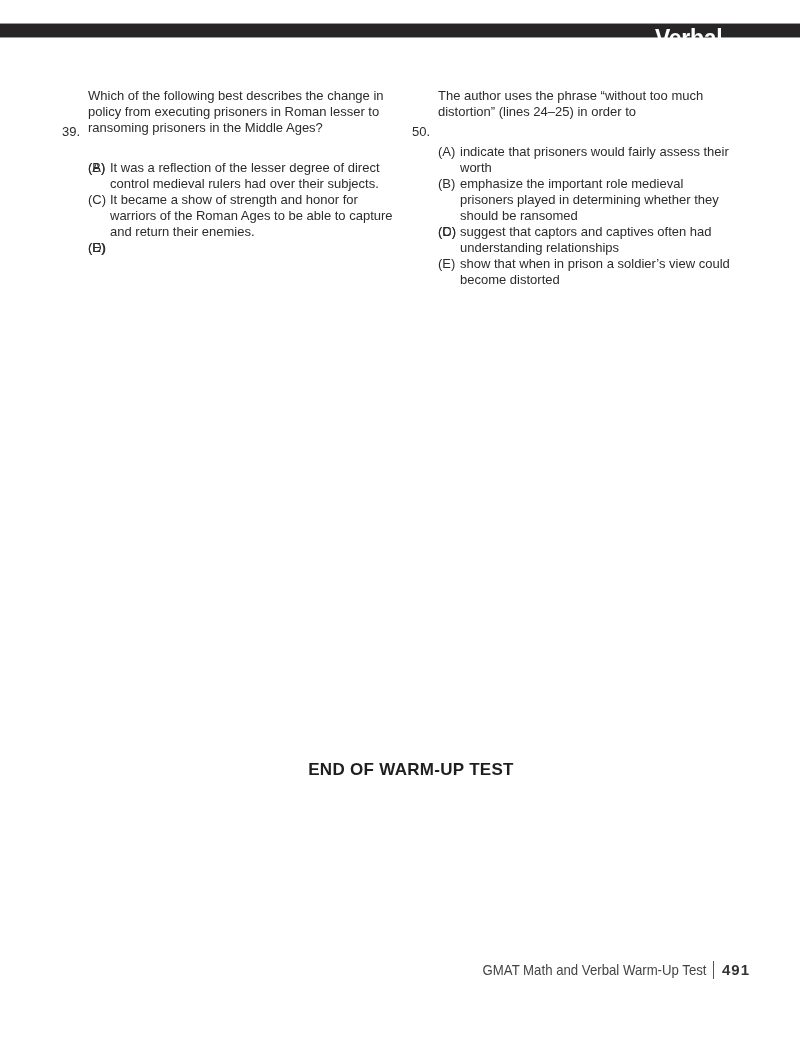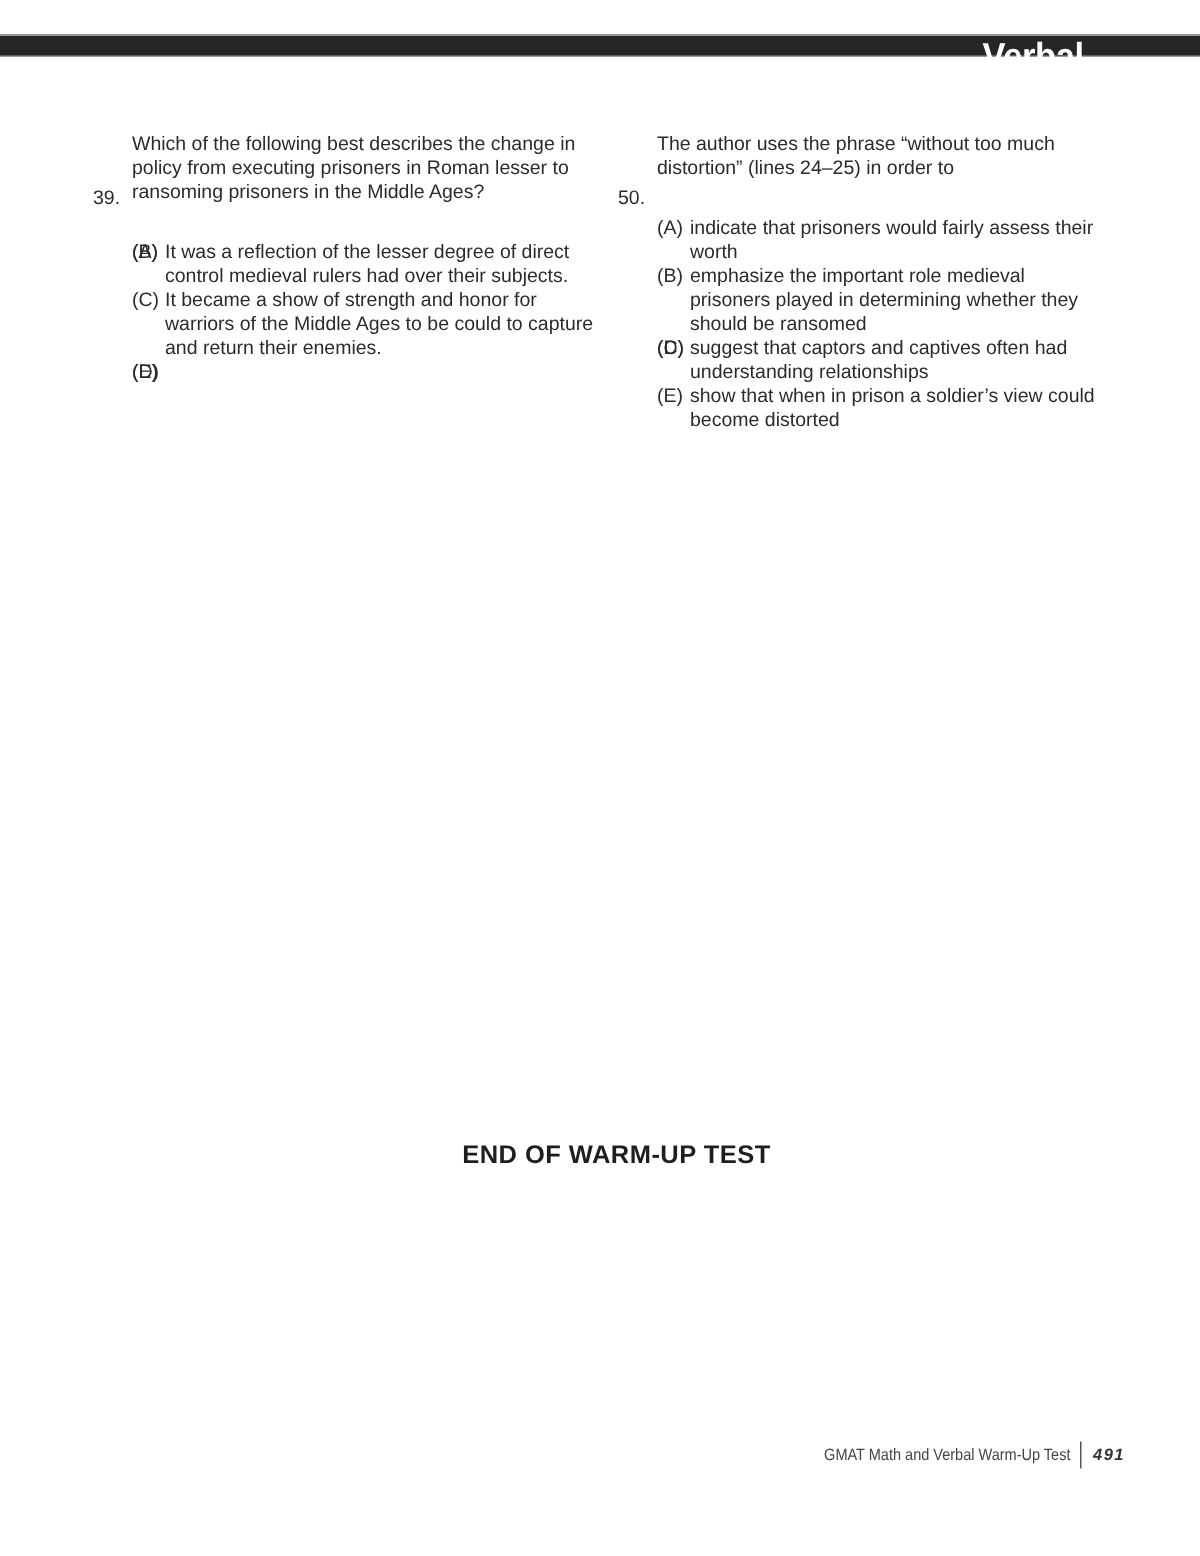--- a/index.html
+++ b/index.html
@@ -79,42 +79,41 @@
       text-align: center;
       font-size: 17px;
       font-weight: bold;
       letter-spacing: 0.3px;
       color: #1e1e1e;
     }
     .footer {
       position: absolute;
       top: 961px;
       right: 50px;
-      font-size: 11px;
+      font-size: 15px;
       line-height: 14px;
       color: #444;
       display: flex;
       align-items: center;
     }
     .footer-text {
       transform: scaleX(0.88);
       transform-origin: right center;
     }
     .footer-divider {
       display: inline-block;
       width: 1px;
       height: 18px;
       background: #555;
       margin: 0 8px 0 6px;
     }
     .page-number {
       font-weight: bold;
       letter-spacing: 1px;
       color: #333;
-      font-style: italic;
     }
   </style>
 </head>
 <body>
 
 <div class="header-bar">
   <span class="header-title">Verbal</span>
 </div>
 
 <div class="question q39">
@@ -125,21 +124,21 @@
   <div class="options">
     <div class="option">
       <span class="opt-label">(A)</span>
     </div>
     <div class="option">
       <span class="opt-label">(B)</span>
       <span>It was a reflection of the lesser degree of direct control medieval rulers had over their subjects.</span>
     </div>
     <div class="option">
       <span class="opt-label">(C)</span>
-      <span>It became a show of strength and honor for warriors of the Middle Ages to be could to capture and return their enemies.</span>
+      <span>It became a show of strength and honor for warriors of the Roman Ages to be able to capture and return their enemies.</span>
     </div>
     <div class="option">
       <span class="opt-label">(D)</span>
     </div>
     <div class="option">
       <span class="opt-label">(E)</span>
     </div>
   </div>
 </div>
 

